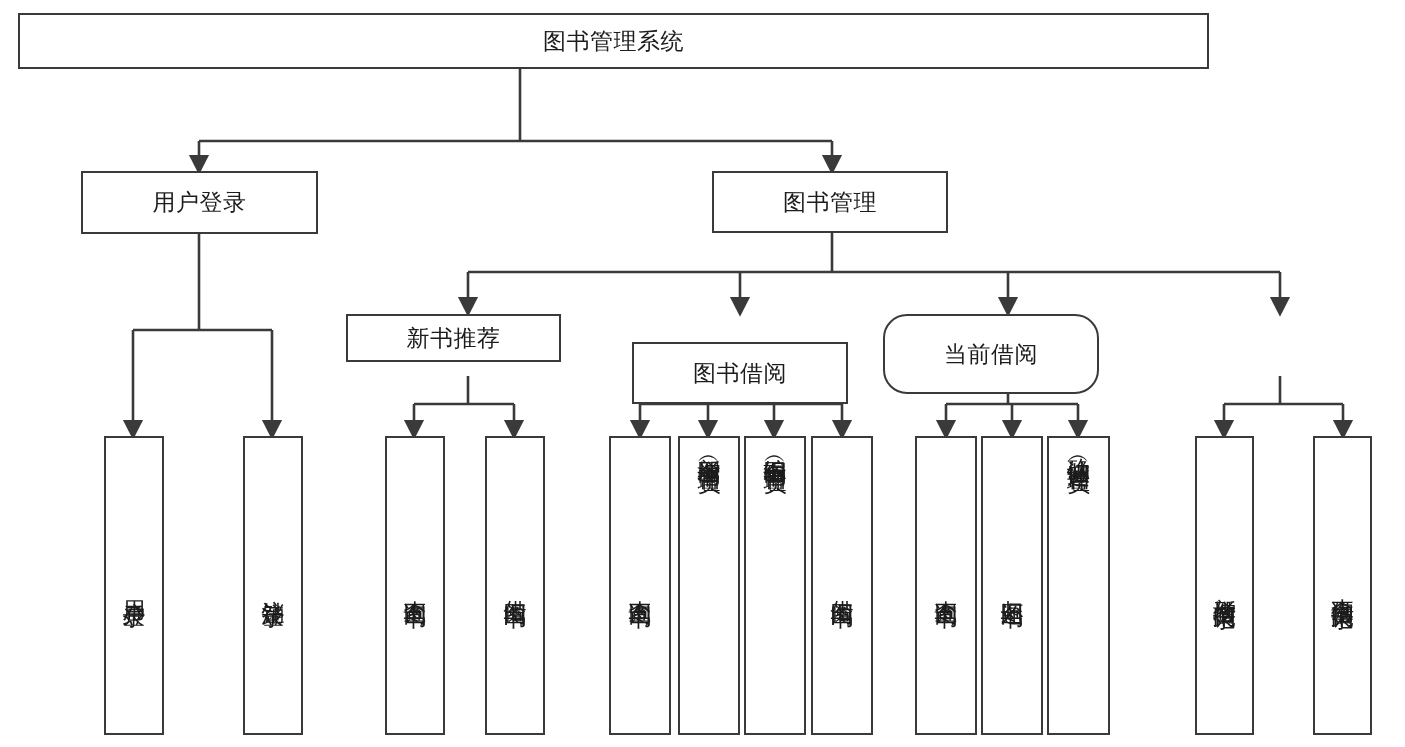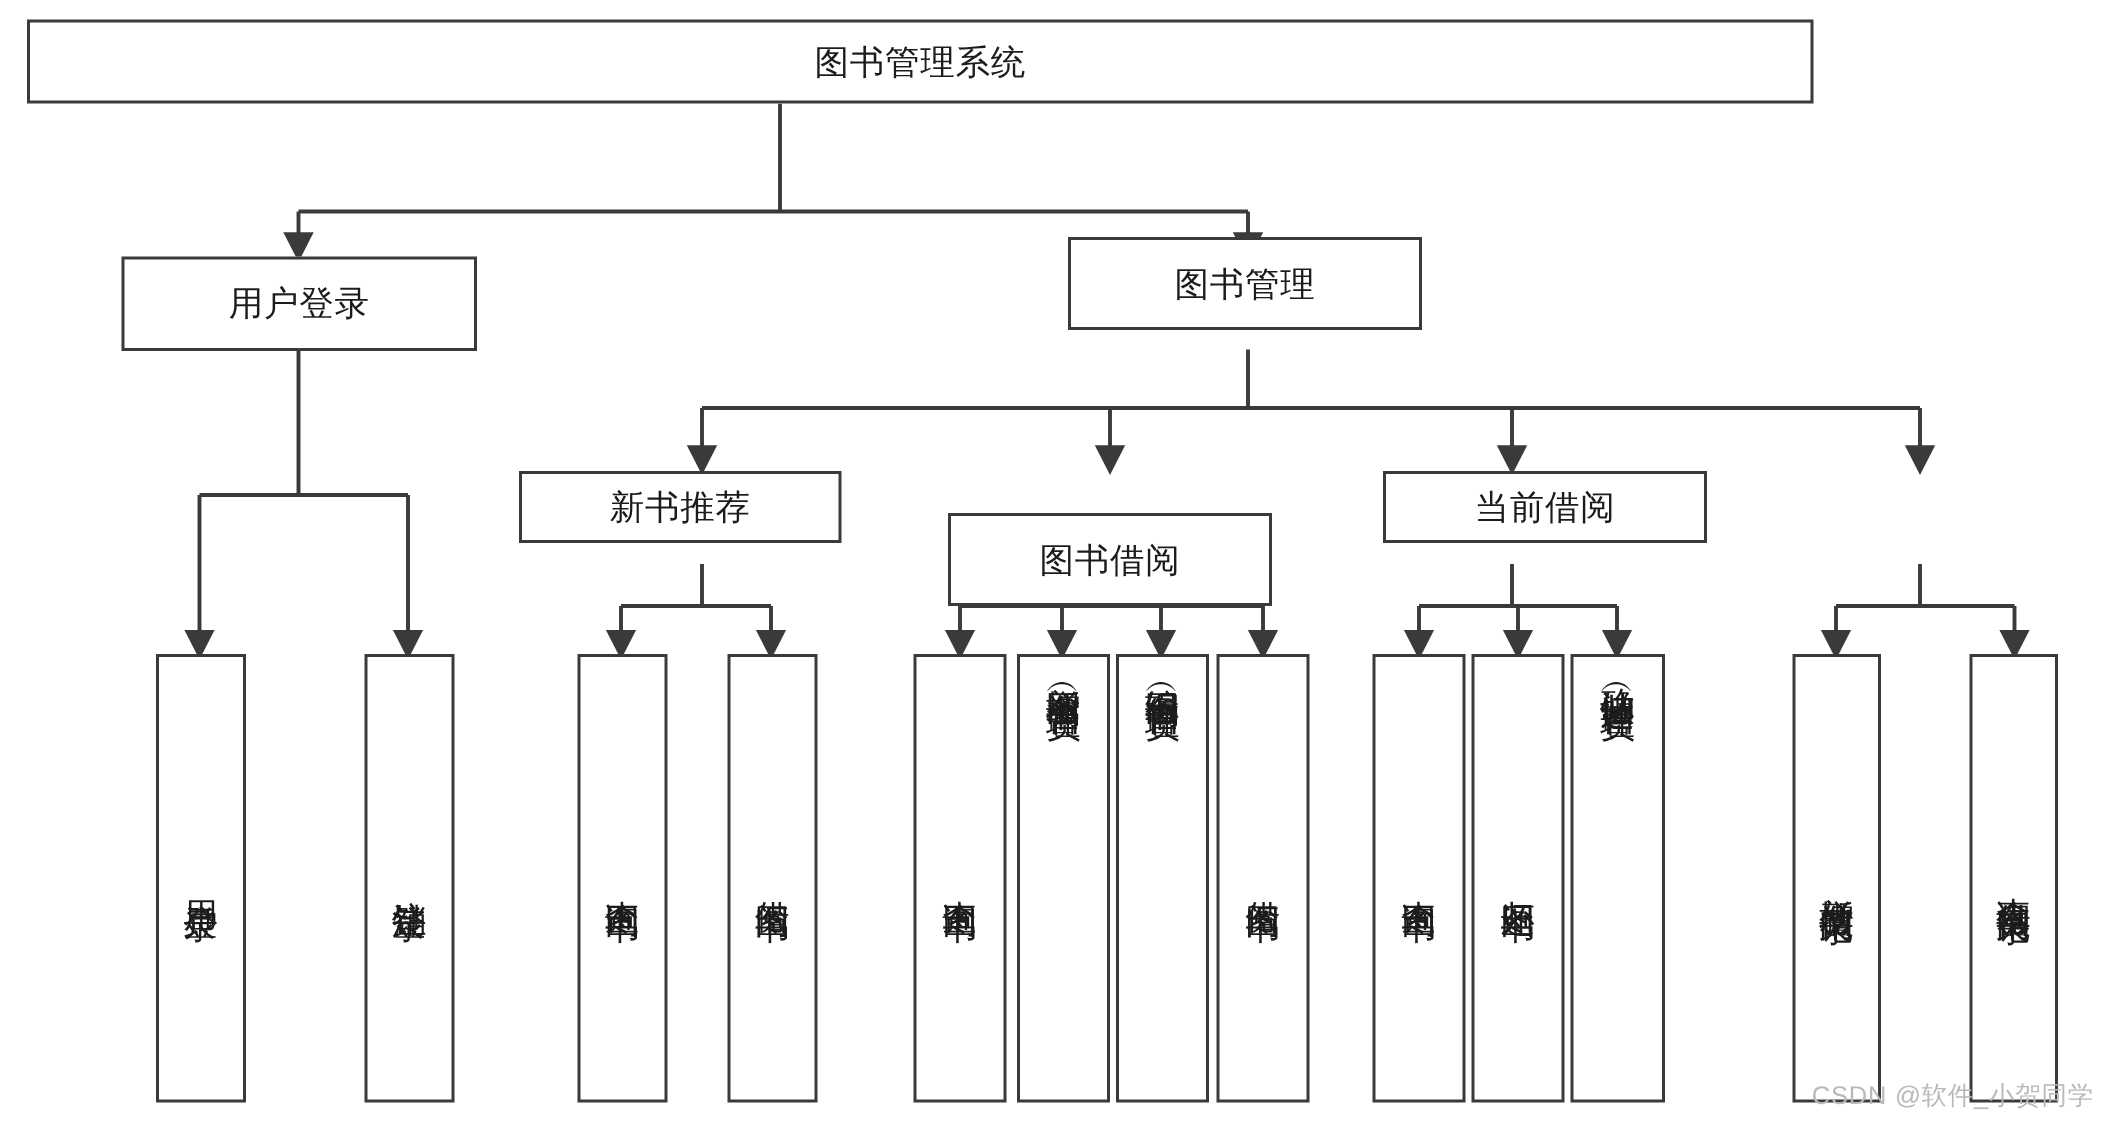--- a/index.html
+++ b/index.html
@@ -130,33 +130,33 @@
   </svg>
 
   <div class="node" style="left:18px; top:13px; width:1191px; height:56px;">
     <span class="node-label">图书管理系统</span>
   </div>
 
   <div class="node" style="left:81px; top:171px; width:237px; height:63px;">
     <span class="node-label">用户登录</span>
   </div>
 
-  <div class="node" style="left:712px; top:158px; width:236px; height:62px;">
+  <div class="node" style="left:712px; top:171px; width:236px; height:62px;">
     <span class="node-label">图书管理</span>
   </div>
 
   <div class="node" style="left:346px; top:314px; width:215px; height:48px;">
     <span class="node-label">新书推荐</span>
   </div>
 
   <div class="node" style="left:632px; top:314px; width:216px; height:62px;margin-top:28px;">
     <span class="node-label">图书借阅</span>
   </div>
 
-  <div class="node" style="left:922px; top:314px; width:216px; height:48px;">
+  <div class="node" style="left:883px; top:314px; width:216px; height:80px;border-radius:24px;">
     <span class="node-label">当前借阅</span>
   </div>
 
 
   <div class="node leaf centered" style="left:104px; top:436px; width:60px; height:299px;">
     <span class="node-label">用户登录</span>
   </div>
 
   <div class="node leaf centered" style="left:243px; top:436px; width:60px; height:299px;">
     <span class="node-label">注销登录</span>
@@ -199,15 +199,14 @@
   </div>
 
   <div class="node leaf centered" style="left:1195px; top:436px; width:59px; height:299px;">
     <span class="node-label">新增借阅记录</span>
   </div>
 
   <div class="node leaf centered" style="left:1313px; top:436px; width:59px; height:299px;">
     <span class="node-label">查询借阅记录</span>
   </div>
 
-  <div id="watermark">CSDN @软件_小贺同学</div>
 
 </div>
 
 </body></html>

